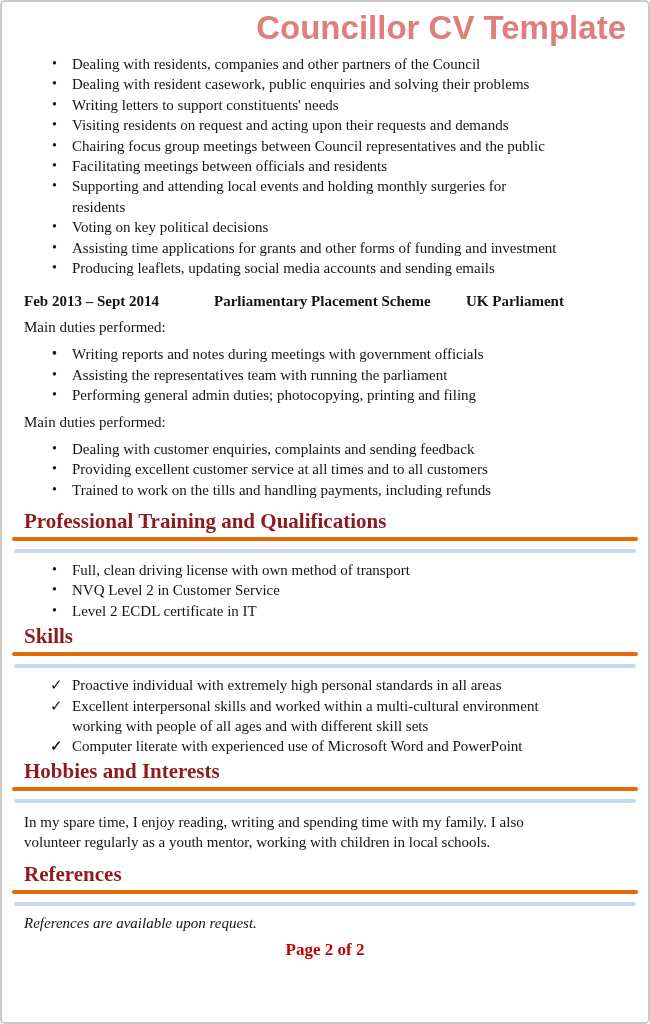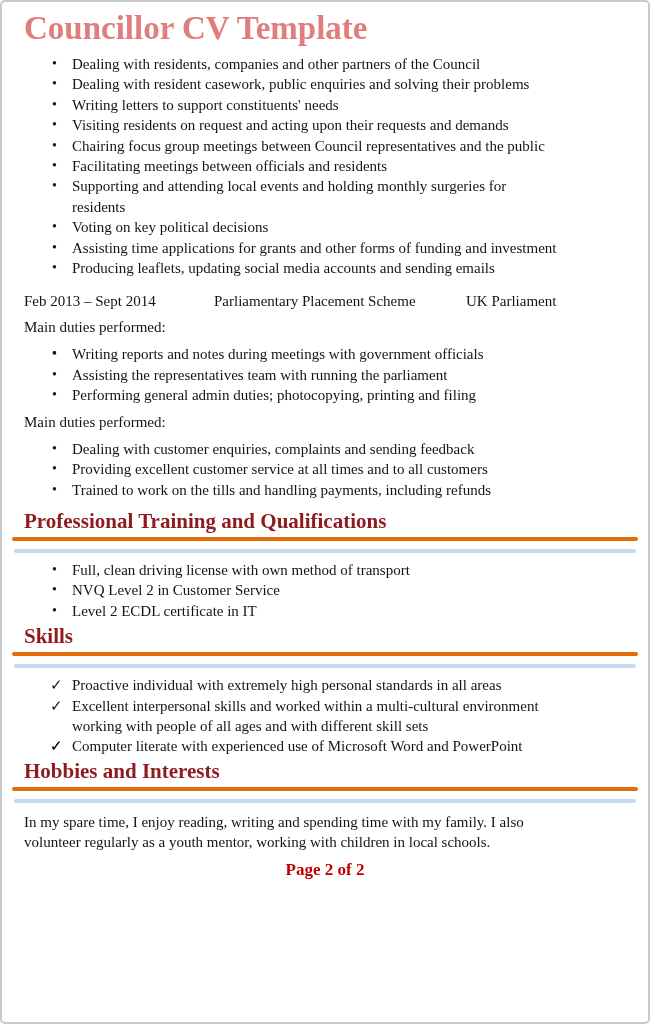--- a/index.html
+++ b/index.html
@@ -10,37 +10,37 @@
     background:#fff;
     border:2px solid var(--page_border,#c9c9c9);
     border-radius:5px;
     padding:4px 22px 0 22px;
     font-family:"Liberation Serif","DejaVu Serif",serif;
     font-size:15px;
     color:var(--body_text,#141414);
     overflow:hidden;
   }
   .doc-title{
-    font-family:Liberation Serif, serif;
+    font-family:Liberation Sans, sans-serif;
     font-weight:700;
     font-size:33px;
     line-height:40px;
-    text-align:left;
+    text-align:right;
     color:var(--title,#e07d7d);
     margin:2px 0 6px 0;
   }
   ul.blist{list-style:none;margin:0 0 0 28px;padding:0;}
   ul.blist li{position:relative;padding-left:20px;line-height:20.4px;}
   ul.clist{list-style:none;margin:0 0 0 26px;padding:0;}
   ul.clist li{position:relative;padding-left:22px;line-height:20.4px;}
   .mk{position:absolute;left:0;top:0;}
   ul.blist .mk{font-size:14px;}
   ul.clist .mk{font-size:15px;}
   .li-text,.para{white-space:pre-wrap;}
-  .job-head{display:flex;font-weight:400;line-height:20px;margin-top:13px;}
+  .job-head{display:flex;font-weight:700;line-height:20px;margin-top:13px;}
   .job-date{width:190px;flex:0 0 auto;}
   .job-role{width:252px;flex:0 0 auto;}
   .job-1 .job-company{margin-left:48px;}
   .duties-label{margin-top:6px;line-height:20px;}
   .job .blist{margin-top:7px;}
   h2.sec-h{
     font-size:21px;line-height:24px;font-weight:700;
     color:var(--section_heading,#8e1b1e);
     margin:9px 0 0 0;
   }
@@ -126,16 +126,22 @@
   </div>
 
   <div class="section hobbies-block">
     <h2 class="sec-h">Hobbies and Interests</h2>
     <div class="rule-o"></div>
     <div class="rule-b"></div>
     <p class="para">In my spare time, I enjoy reading, writing and spending time with my family. I also
 volunteer regularly as a youth mentor, working with children in local schools.</p>
   </div>
 
+  <div class="section references-block">
+    <h2 class="sec-h">References</h2>
+    <div class="rule-o"></div>
+    <div class="rule-b"></div>
+    <p class="para italic">References are available upon request.</p>
+  </div>
 
   <div class="page-number">Page 2 of 2</div>
 
 </div>
 
 </body></html>

